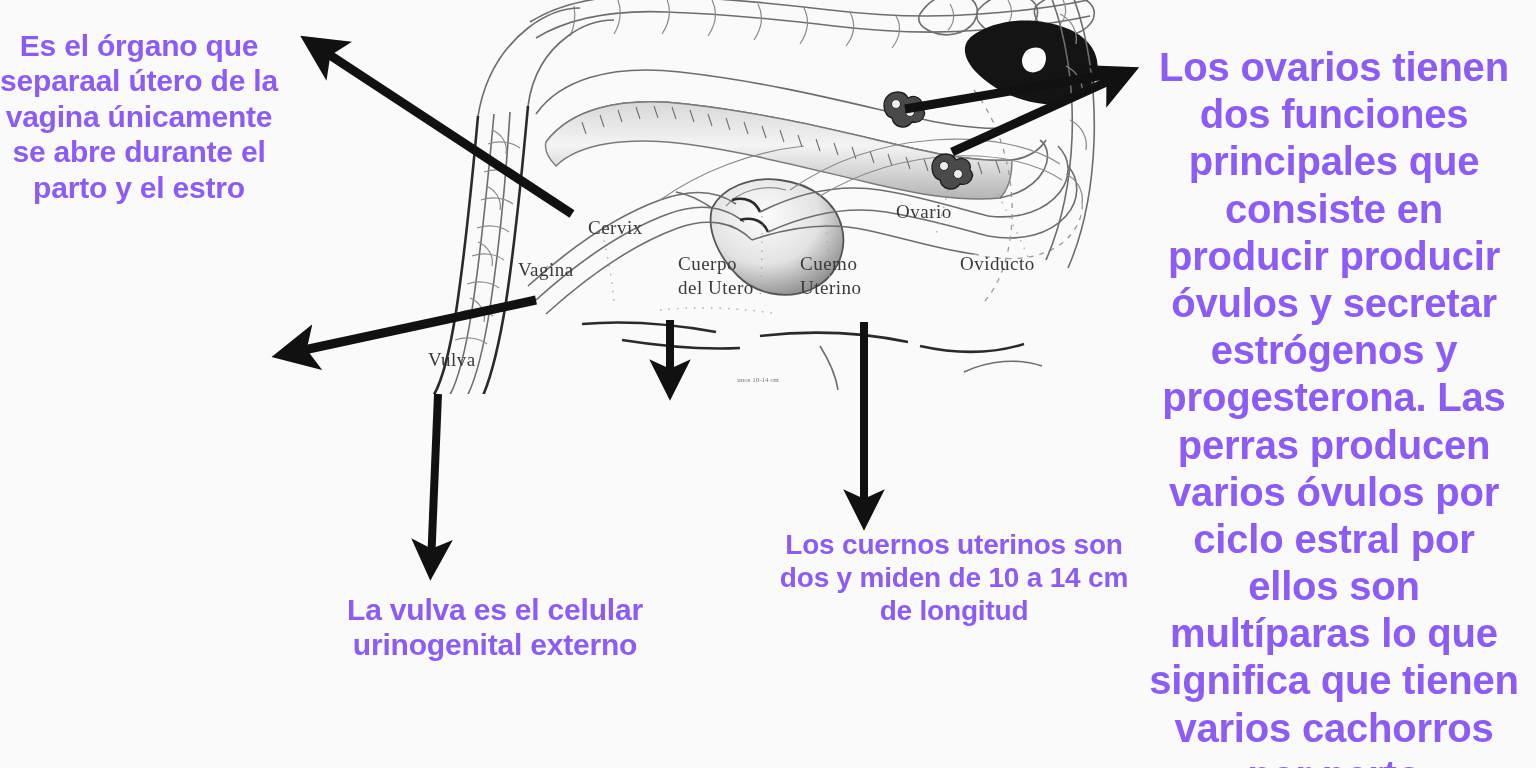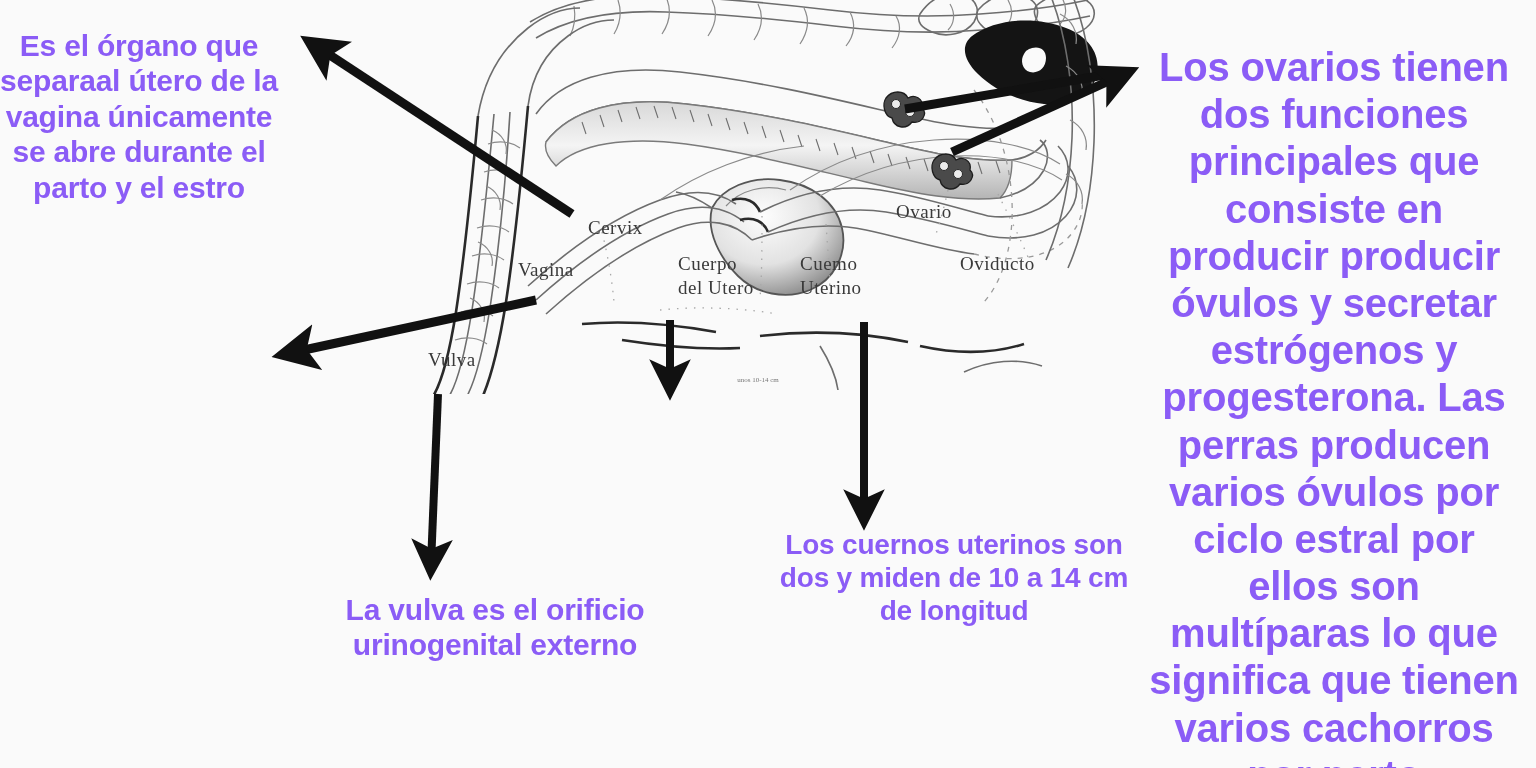--- a/index.html
+++ b/index.html
@@ -291,20 +291,20 @@
 
     <line x1="864" y1="322" x2="864" y2="514" stroke="#111111" stroke-width="8" marker-end="url(#head)"></line>
 
     <line x1="905" y1="109" x2="1122" y2="72" stroke="#111111" stroke-width="9"></line>
     <line x1="952" y1="152" x2="1122" y2="75" stroke="#111111" stroke-width="9" marker-end="url(#head)"></line>
   </svg>
 
   <div class="annot" id="annot-cervix">Es el órgano que separaal útero de la vagina únicamente se abre durante el parto y el estro</div>
 
 
-  <div class="annot" id="annot-vulva">La vulva es el orificio urinogenital externo</div>
+  <div class="annot" id="annot-vulva">La vulva es el celular urinogenital externo</div>
 
 
   <div class="annot" id="annot-cuernos">Los cuernos uterinos son dos y miden de 10 a 14 cm de longitud</div>
 
   <div class="annot" id="annot-ovarios">Los ovarios tienen dos funciones principales que consiste en producir producir óvulos y secretar estrógenos y progesterona. Las perras producen varios óvulos por ciclo estral por ellos son multíparas lo que significa que tienen varios cachorros por parto</div>
 
 </div>
 
 </body></html>

